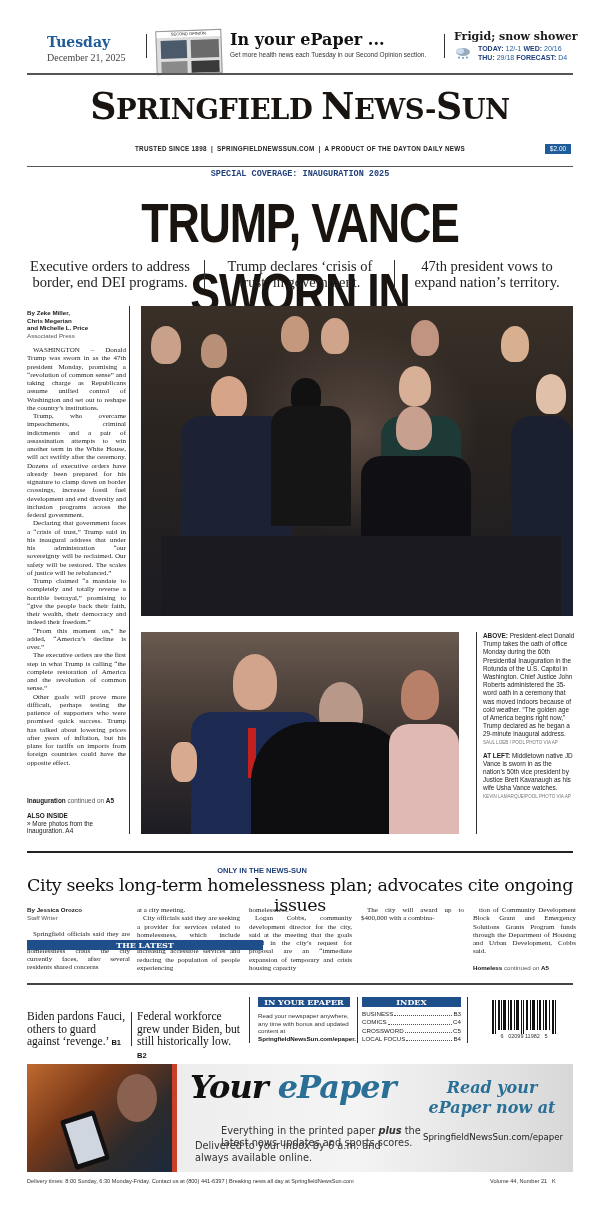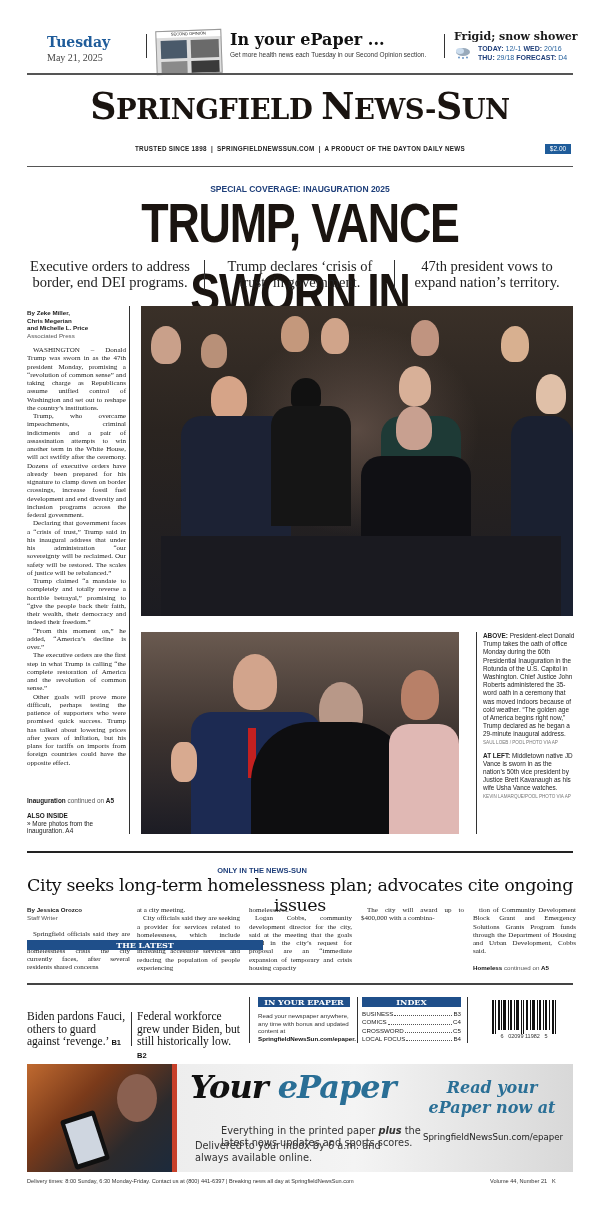--- a/index.html
+++ b/index.html
@@ -21,21 +21,21 @@
   .wx-line b { color:#1f3f7a; }
   .rule-top { left:27px; top:73px; width:546px; height:2px; background:#555; }
 
   
   .masthead { left:0; top:84px; width:600px; text-align:center; font-family:"DejaVu Serif", serif; font-weight:bold; font-size:37px; letter-spacing:-0.5px; color:#1a1410; transform:scaleX(0.98); }
   .masthead .sc { font-size:28px; }
   .tagline { left:0; top:145px; width:600px; text-align:center; font-family:"Liberation Sans",sans-serif; font-weight:bold; font-size:6.3px; letter-spacing:0.3px; color:#222; }
   .price { left:545px; top:144px; width:26px; height:10px; background:#1f5c9a; color:#fff; font-family:"Liberation Sans",sans-serif; font-size:6.5px; text-align:center; line-height:10px; }
   .rule-mast { left:27px; top:166px; width:546px; height:1px; background:#555; }
 
-  .kicker { left:0; top:184px; width:600px; text-align:center; font-family:Liberation Sans, sans-serif; font-weight:bold; font-size:8.5px; color:#1f3f7a; }
+  .kicker { left:0; top:169px; width:600px; text-align:center; font-family:Liberation Mono, monospace; font-weight:bold; font-size:8.5px; color:#1f3f7a; }
   .headline { left:0; top:188px; width:600px; text-align:center; font-family:"Liberation Sans",sans-serif; font-weight:bold; font-size:56px; letter-spacing:-1.5px; color:#1a1410; transform:scaleX(0.80); transform-origin:center; line-height:70px; }
   .deck { top:258px; width:170px; text-align:center; font-size:14.5px; line-height:16px; color:#222; }
 
   
   .byline { left:27px; top:309px; width:98px; font-family:"Liberation Sans",sans-serif; font-size:6.2px; line-height:7.5px; }
   .byline b { display:block; }
   .byline .org { color:#555; }
   .body-col { left:27px; top:346px; width:99px; font-size:7.05px; line-height:8.25px; text-align:justify; color:#222; }
   .body-col p { text-indent:6px; }
   .cont { left:27px; top:797px; width:99px; font-family:"Liberation Sans",sans-serif; font-size:6.4px; color:#555; }
@@ -82,21 +82,21 @@
   .ad-copy { position:absolute; left:168px; font-family:"DejaVu Sans",sans-serif; font-size:9.8px; line-height:12px; color:#333; }
   .ad-cta { position:absolute; left:390px; top:14px; width:150px; text-align:center; font-family:"DejaVu Serif",serif; font-style:italic; font-weight:bold; font-size:16px; line-height:20px; color:#2a6f96; }
   .ad-url { position:absolute; left:388px; top:68px; width:156px; text-align:center; font-family:"DejaVu Sans",sans-serif; font-size:8.6px; color:#222; }
 
   .footer { top:1178px; font-family:"Liberation Sans",sans-serif; font-size:5.6px; color:#333; }
 </style>
 </head>
 <body>
 
 <div class="abs day">Tuesday</div>
-<div class="abs date">May 21, 2025</div>
+<div class="abs date">December 21, 2025</div>
 <div class="abs vsep" style="left:146px;top:34px;height:24px;"></div>
 <div class="abs thumb">
   <div class="hdr">SECOND OPINION</div>
   <div class="ph" style="left:4px;top:9px;width:26px;height:18px;"></div>
   <div class="ph" style="left:34px;top:9px;width:28px;height:18px;background:#6a6a6a;"></div>
   <div class="ph" style="left:4px;top:30px;width:26px;height:12px;background:#8a8a8a;"></div>
   <div class="ph" style="left:34px;top:30px;width:28px;height:12px;background:#3a3a3a;"></div>
 </div>
 <div class="abs promo-title">In your ePaper ...</div>
 <div class="abs promo-sub">Get more health news each Tuesday in our Second Opinion section.</div>

